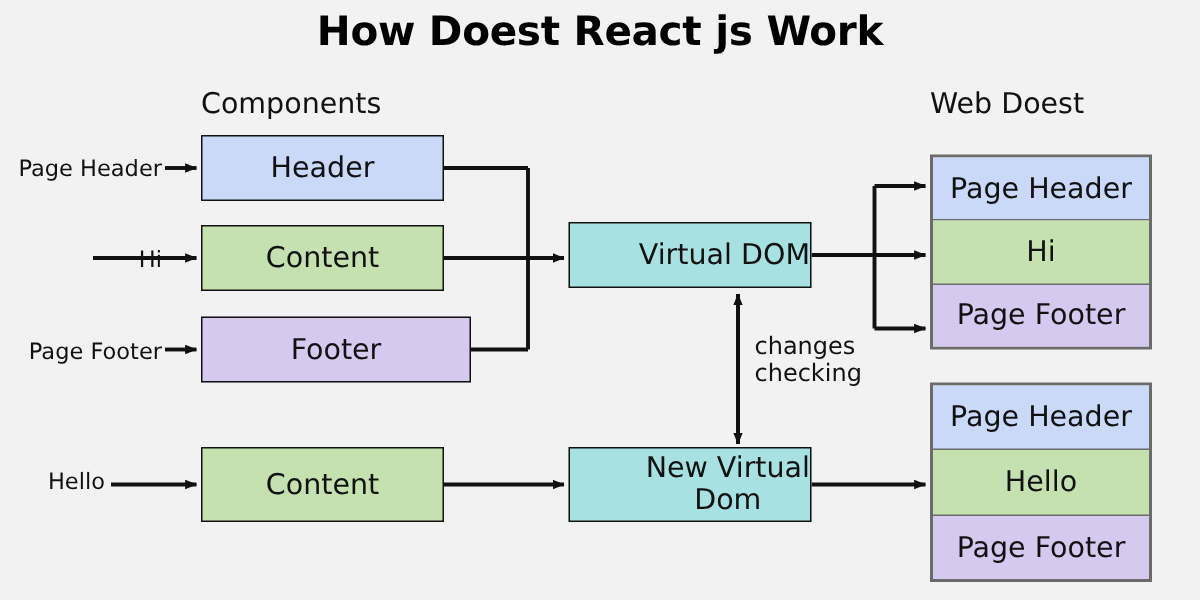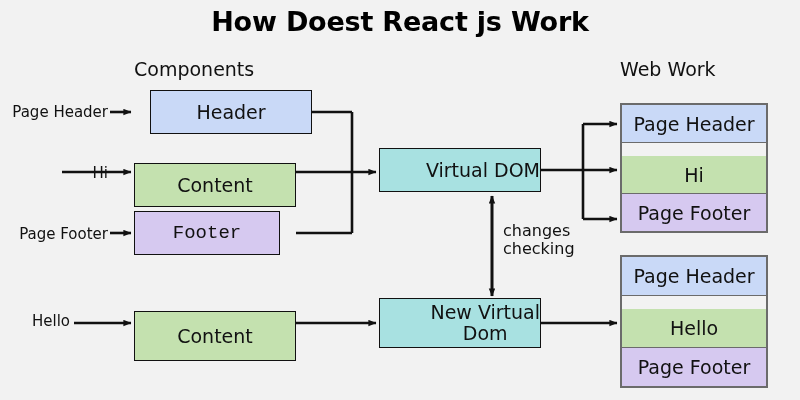--- a/index.html
+++ b/index.html
@@ -54,27 +54,27 @@
     border: 1.6px solid #111;
     display: flex;
     align-items: center;
     justify-content: center;
     text-align: center;
     font-size: 19px;
     color: #111;
     line-height: 1.08;
   }
   .box-blue   { background: #c9d9f7; }
-  .box-green  { background: #c4e1af; margin-top: 13px; }
+  .box-green  { background: #c4e1af; }
   .box-purple { background: #d6c9f0; }
   .box-cyan   { background: #a8e1e1; justify-content: flex-end; }
 
-  #box-header  { left: 134px; top: 90px;  width: 162px; height: 44px; margin-left: 16px; }
+  #box-header  { left: 134px; top: 90px;  width: 162px; height: 44px; }
   #box-content { left: 134px; top: 150px; width: 162px; height: 44px; }
-  #box-footer  { left: 134px; top: 211px; width: 146px; height: 44px; font-family: Liberation Mono, monospace; }
+  #box-footer  { left: 134px; top: 211px; width: 180px; height: 44px; }
   #box-content2{ left: 134px; top: 298px; width: 162px; height: 50px; }
 
   #box-vdom    { left: 379px; top: 148px; width: 162px; height: 44px; }
   #box-newvdom { left: 379px; top: 298px; width: 162px; height: 50px; }
 
   
   .stack {
     box-sizing: border-box;
     border: 2px solid #6b6b6b;
     display: flex;
@@ -152,21 +152,21 @@
 
       <line x1="541" y1="323" x2="617" y2="323" marker-end="url(#arrow)"></line>
 
       <line x1="492" y1="296" x2="492" y2="196" marker-end="url(#arrow-up)"></line>
       <line x1="492" y1="196" x2="492" y2="296" marker-end="url(#arrow)"></line>
     </g>
   </svg>
 
   <div class="abs main-title">How Doest React js Work</div>
   <div class="abs col-title" id="components-title">Components</div>
-  <div class="abs col-title" id="webpage-title">Web Work</div>
+  <div class="abs col-title" id="webpage-title">Web Doest</div>
 
   <div class="abs edge-label" id="label-page-header">Page Header</div>
   <div class="abs edge-label" id="label-hi">Hi</div>
   <div class="abs edge-label" id="label-page-footer">Page Footer</div>
   <div class="abs edge-label" id="label-hello">Hello</div>
 
   <div class="abs box box-blue" id="box-header">
     <span>Header</span>
   </div>
   <div class="abs box box-green" id="box-content">

